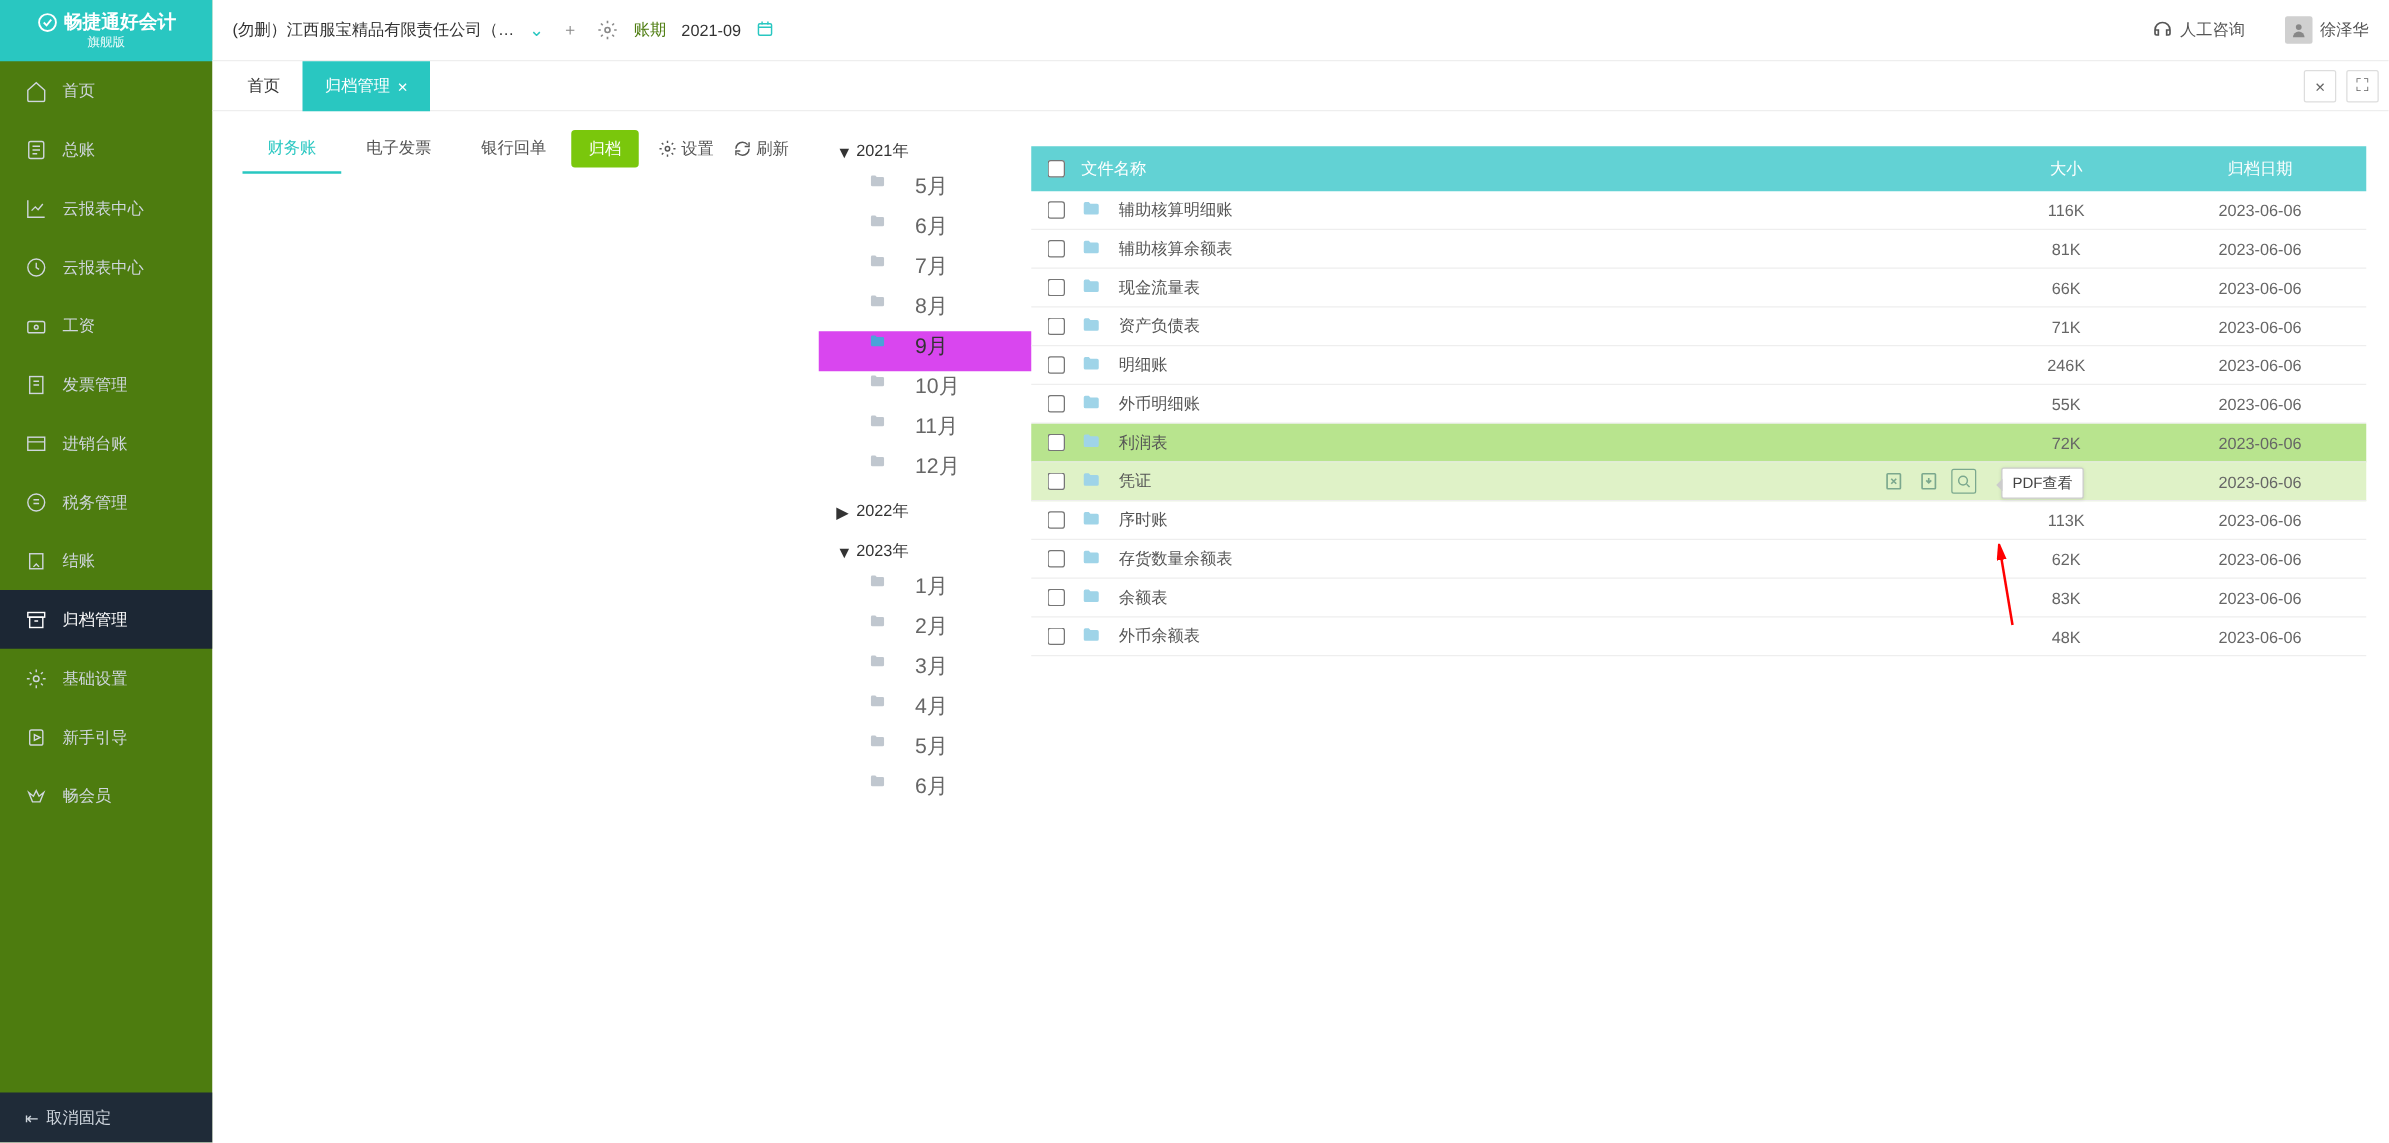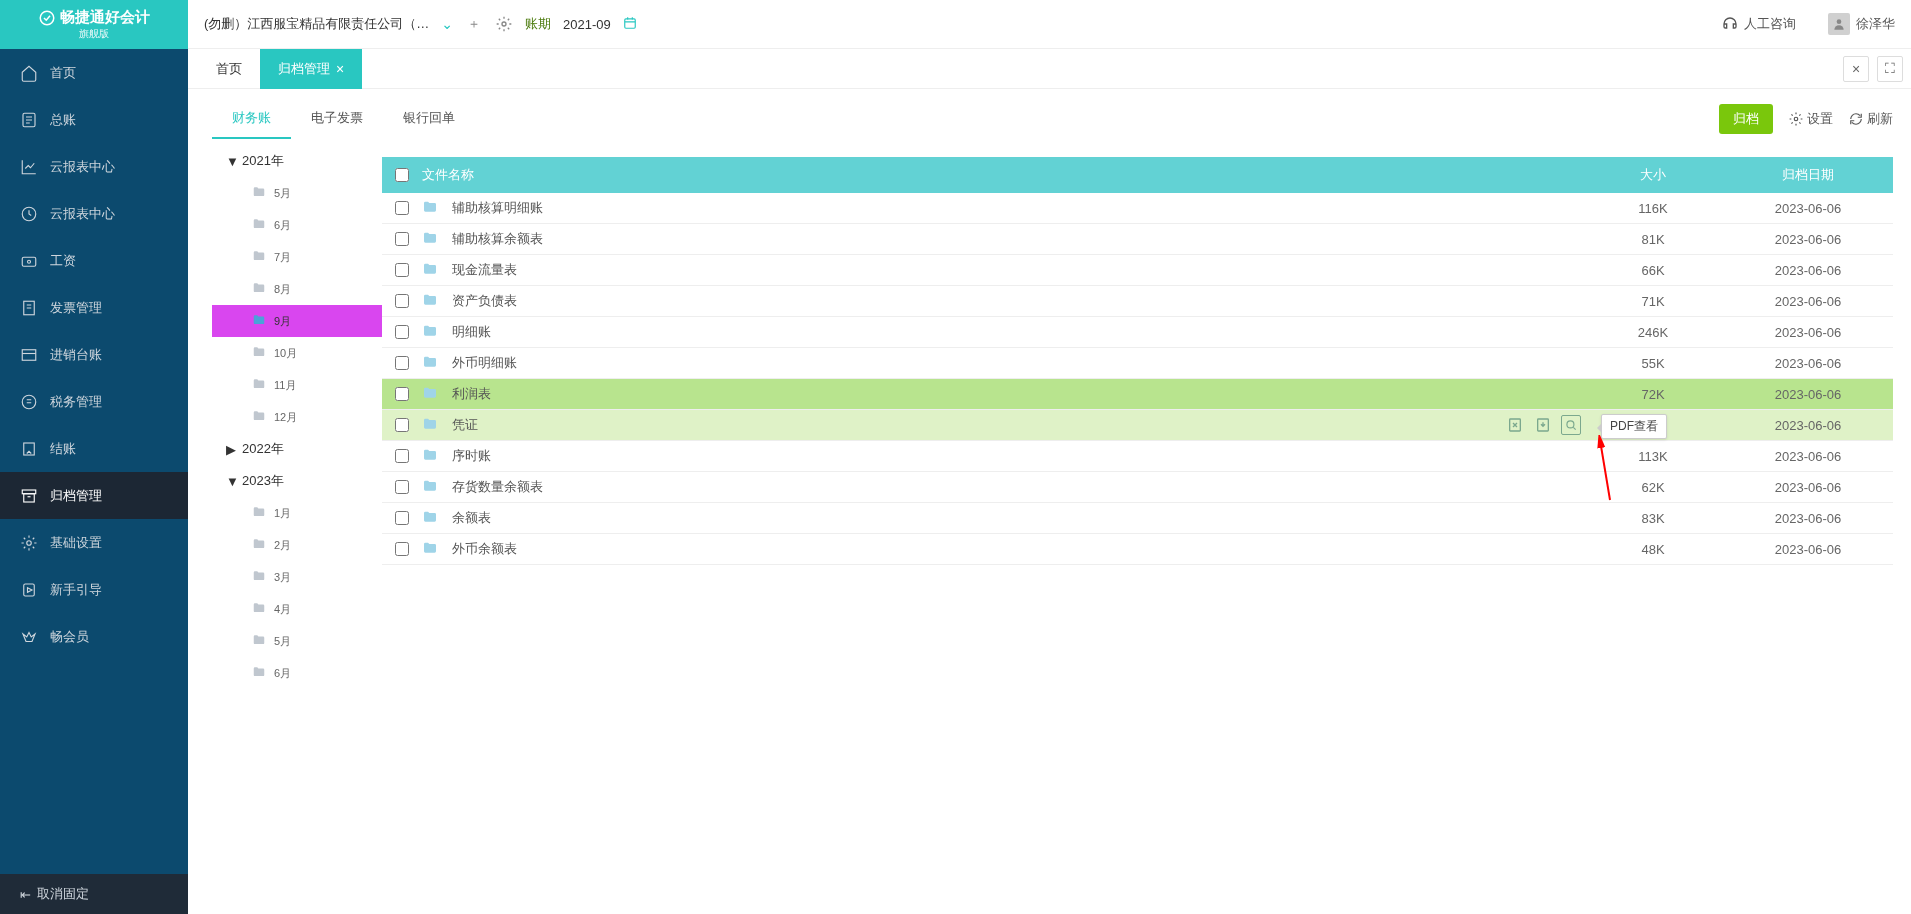--- a/index.html
+++ b/index.html
@@ -1,21 +1,21 @@
 <!DOCTYPE html>
 <html><head>
 <meta charset="utf-8">
 <style>
 * { margin: 0; padding: 0; box-sizing: border-box; font-family: "Microsoft YaHei", Arial, sans-serif; }
 body { font-size: 13px; color: #333; background: #fff; overflow: hidden; }
 
 .app { display: flex; height: 914px; width: 1911px; position: relative; }
 
 
-.sidebar { width: 188px; background: #0c4a6e; color: #a0aab5; flex-shrink: 0; display: flex; flex-direction: column; }
+.sidebar { width: 170px; background: #4d7c0f; color: #a0aab5; flex-shrink: 0; display: flex; flex-direction: column; }
 .logo { height: 49px; background: #29c7c1; display: flex; flex-direction: column; align-items: center; justify-content: center; color: #fff; }
 .logo-main { font-size: 15px; font-weight: bold; display: flex; align-items: center; gap: 4px; }
 .logo-sub { font-size: 10px; opacity: 0.9; }
 .nav { flex: 1; }
 .nav-item { height: 47px; display: flex; align-items: center; padding: 0 20px; gap: 12px; cursor: pointer; color: #cfd6dd; }
 .nav-item.active { background: #1c2734; color: #fff; }
 .nav-icon { width: 18px; height: 18px; display: inline-flex; align-items: center; justify-content: center; }
 .nav-icon svg { width: 18px; height: 18px; fill: none; stroke: currentColor; stroke-width: 1.5; }
 .pin-bar { height: 40px; background: #1f2b38; display: flex; align-items: center; padding: 0 20px; gap: 6px; color: #cfd6dd; cursor: pointer; font-size: 13px; }
 
@@ -38,38 +38,38 @@
 
 
 .tabs-row { height: 40px; display: flex; align-items: center; padding: 0 10px; border-bottom: 1px solid #eee; position: relative; }
 .tab { padding: 0 18px; height: 40px; display: flex; align-items: center; cursor: pointer; color: #333; font-size: 13px; gap: 6px; }
 .tab.active { background: #29c7c1; color: #fff; }
 .tab .close { font-size: 14px; }
 .tabs-right { position: absolute; right: 8px; display: flex; gap: 8px; }
 .tabs-right .sq { width: 26px; height: 26px; border: 1px solid #ddd; border-radius: 2px; display: flex; align-items: center; justify-content: center; cursor: pointer; color: #666; font-size: 14px; }
 
 
-.content { flex: 1; display: flex; flex-direction: column; padding: 10px 18px 0 0; }
+.content { flex: 1; display: flex; flex-direction: row; padding: 10px 18px 0 0; }
 
 
 .subtabs-bar { display: flex; align-items: center; height: 40px; padding-left: 24px; }
 .sub-tab { padding: 0 20px; height: 40px; display: flex; align-items: center; cursor: pointer; color: #555; border-bottom: 2px solid transparent; font-size: 13px; }
 .sub-tab.active { color: #29c7c1; border-bottom-color: #29c7c1; }
 .subtabs-spacer { flex: 1; }
 .btn-archive { background: #7ac70c; color: #fff; padding: 6px 14px; border-radius: 3px; cursor: pointer; font-size: 13px; border: none; }
 .link-btn { display: flex; align-items: center; gap: 4px; color: #555; cursor: pointer; font-size: 13px; margin-left: 16px; }
 
 
 .body-grid { display: flex; flex: 1; padding-left: 24px; }
 
 
 .tree { width: 170px; flex-shrink: 0; padding-top: 6px; }
 .tree-year { height: 32px; display: flex; align-items: center; padding-left: 14px; gap: 6px; cursor: pointer; color: #333; font-size: 13px; }
 .tree-year .caret { width: 10px; display: inline-block; }
-.tree-month { height: 32px; display: flex; align-items: center; padding-left: 40px; gap: 8px; cursor: pointer; color: #666; font-size: 11px; }
+.tree-month { height: 32px; display: flex; padding-left: 40px; gap: 23px; cursor: pointer; color: #666; font-size: 17px; }
 .tree-month.active { background: #d946ef; color: #333; }
 .tree-month .folder { color: #c0c7cf; }
 .tree-month.active .folder { color: #4aa3d9; }
 
 
 .table-wrap { flex: 1; display: flex; flex-direction: column; }
 .thead { height: 36px; background: #62d2d4; color: #fff; display: flex; align-items: center; font-size: 13px; margin-top: 18px; }
 .col-check { width: 40px; display: flex; align-items: center; justify-content: center; }
 .col-name { flex: 1; display: flex; align-items: center; gap: 8px; padding-left: 0; }
 .col-size { width: 140px; text-align: center; }

